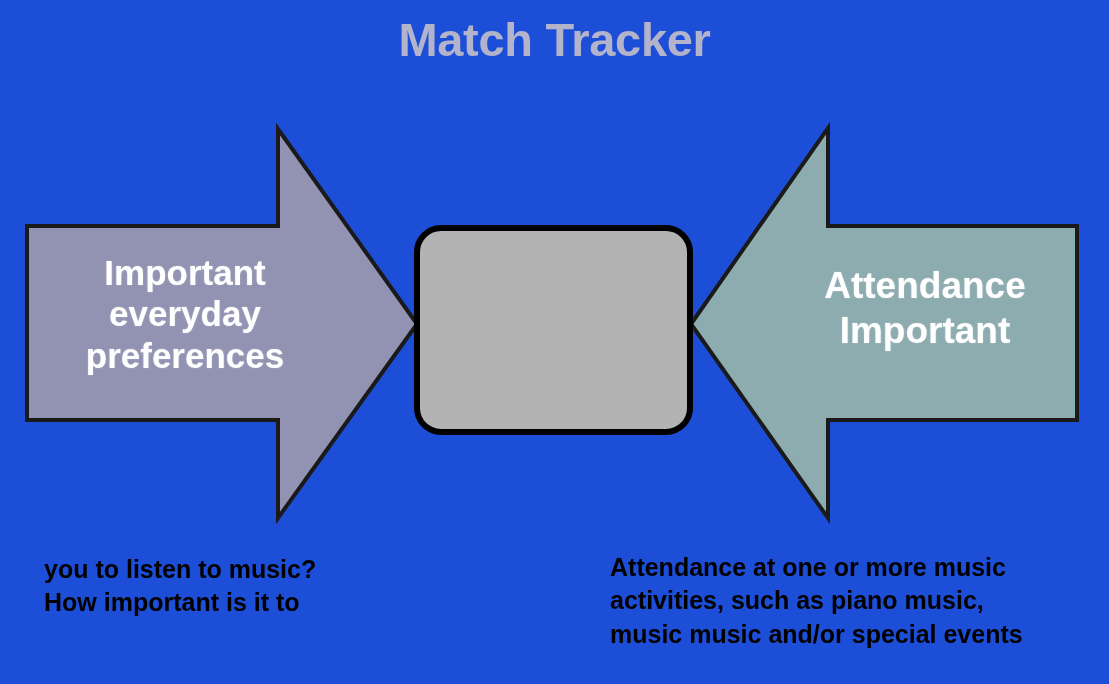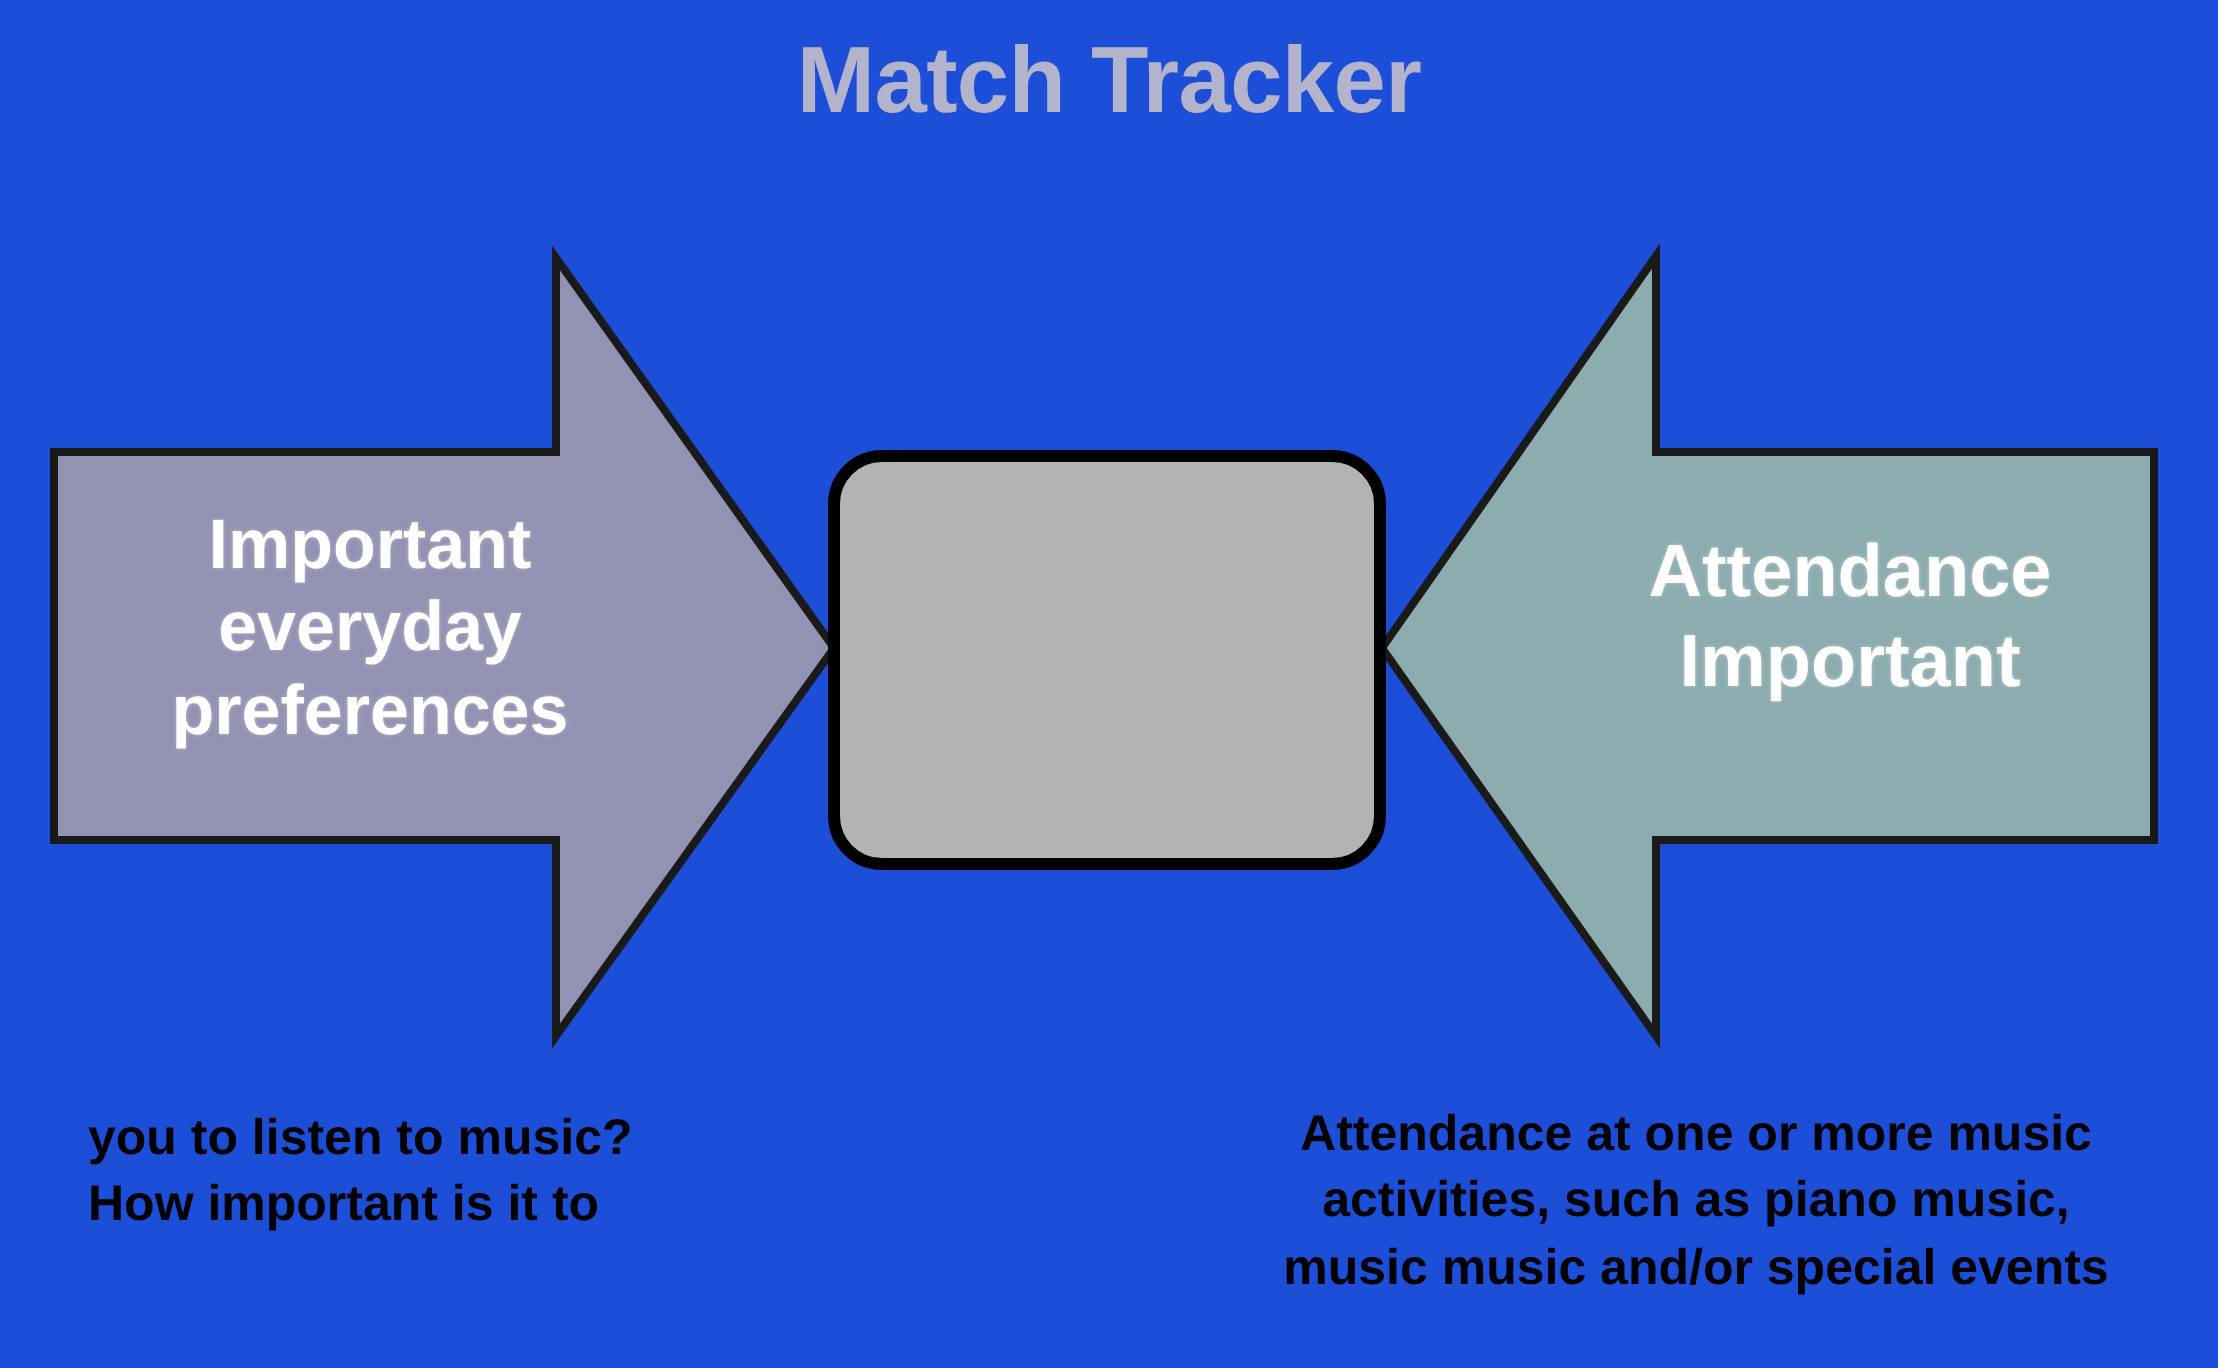--- a/index.html
+++ b/index.html
@@ -87,21 +87,21 @@
   #left-caption {
     left: 44px;
     top: 553px;
     width: 420px;
     text-align: left;
   }
   #right-caption {
     left: 610px;
     top: 551px;
     width: 476px;
-    text-align: center;
+    text-align: left;
   }
 </style>
 </head>
 <body>
 
 <div id="canvas">
 
   <div id="title">Match Tracker</div>
 
   <svg id="diagram" viewBox="0 0 1109 684">

